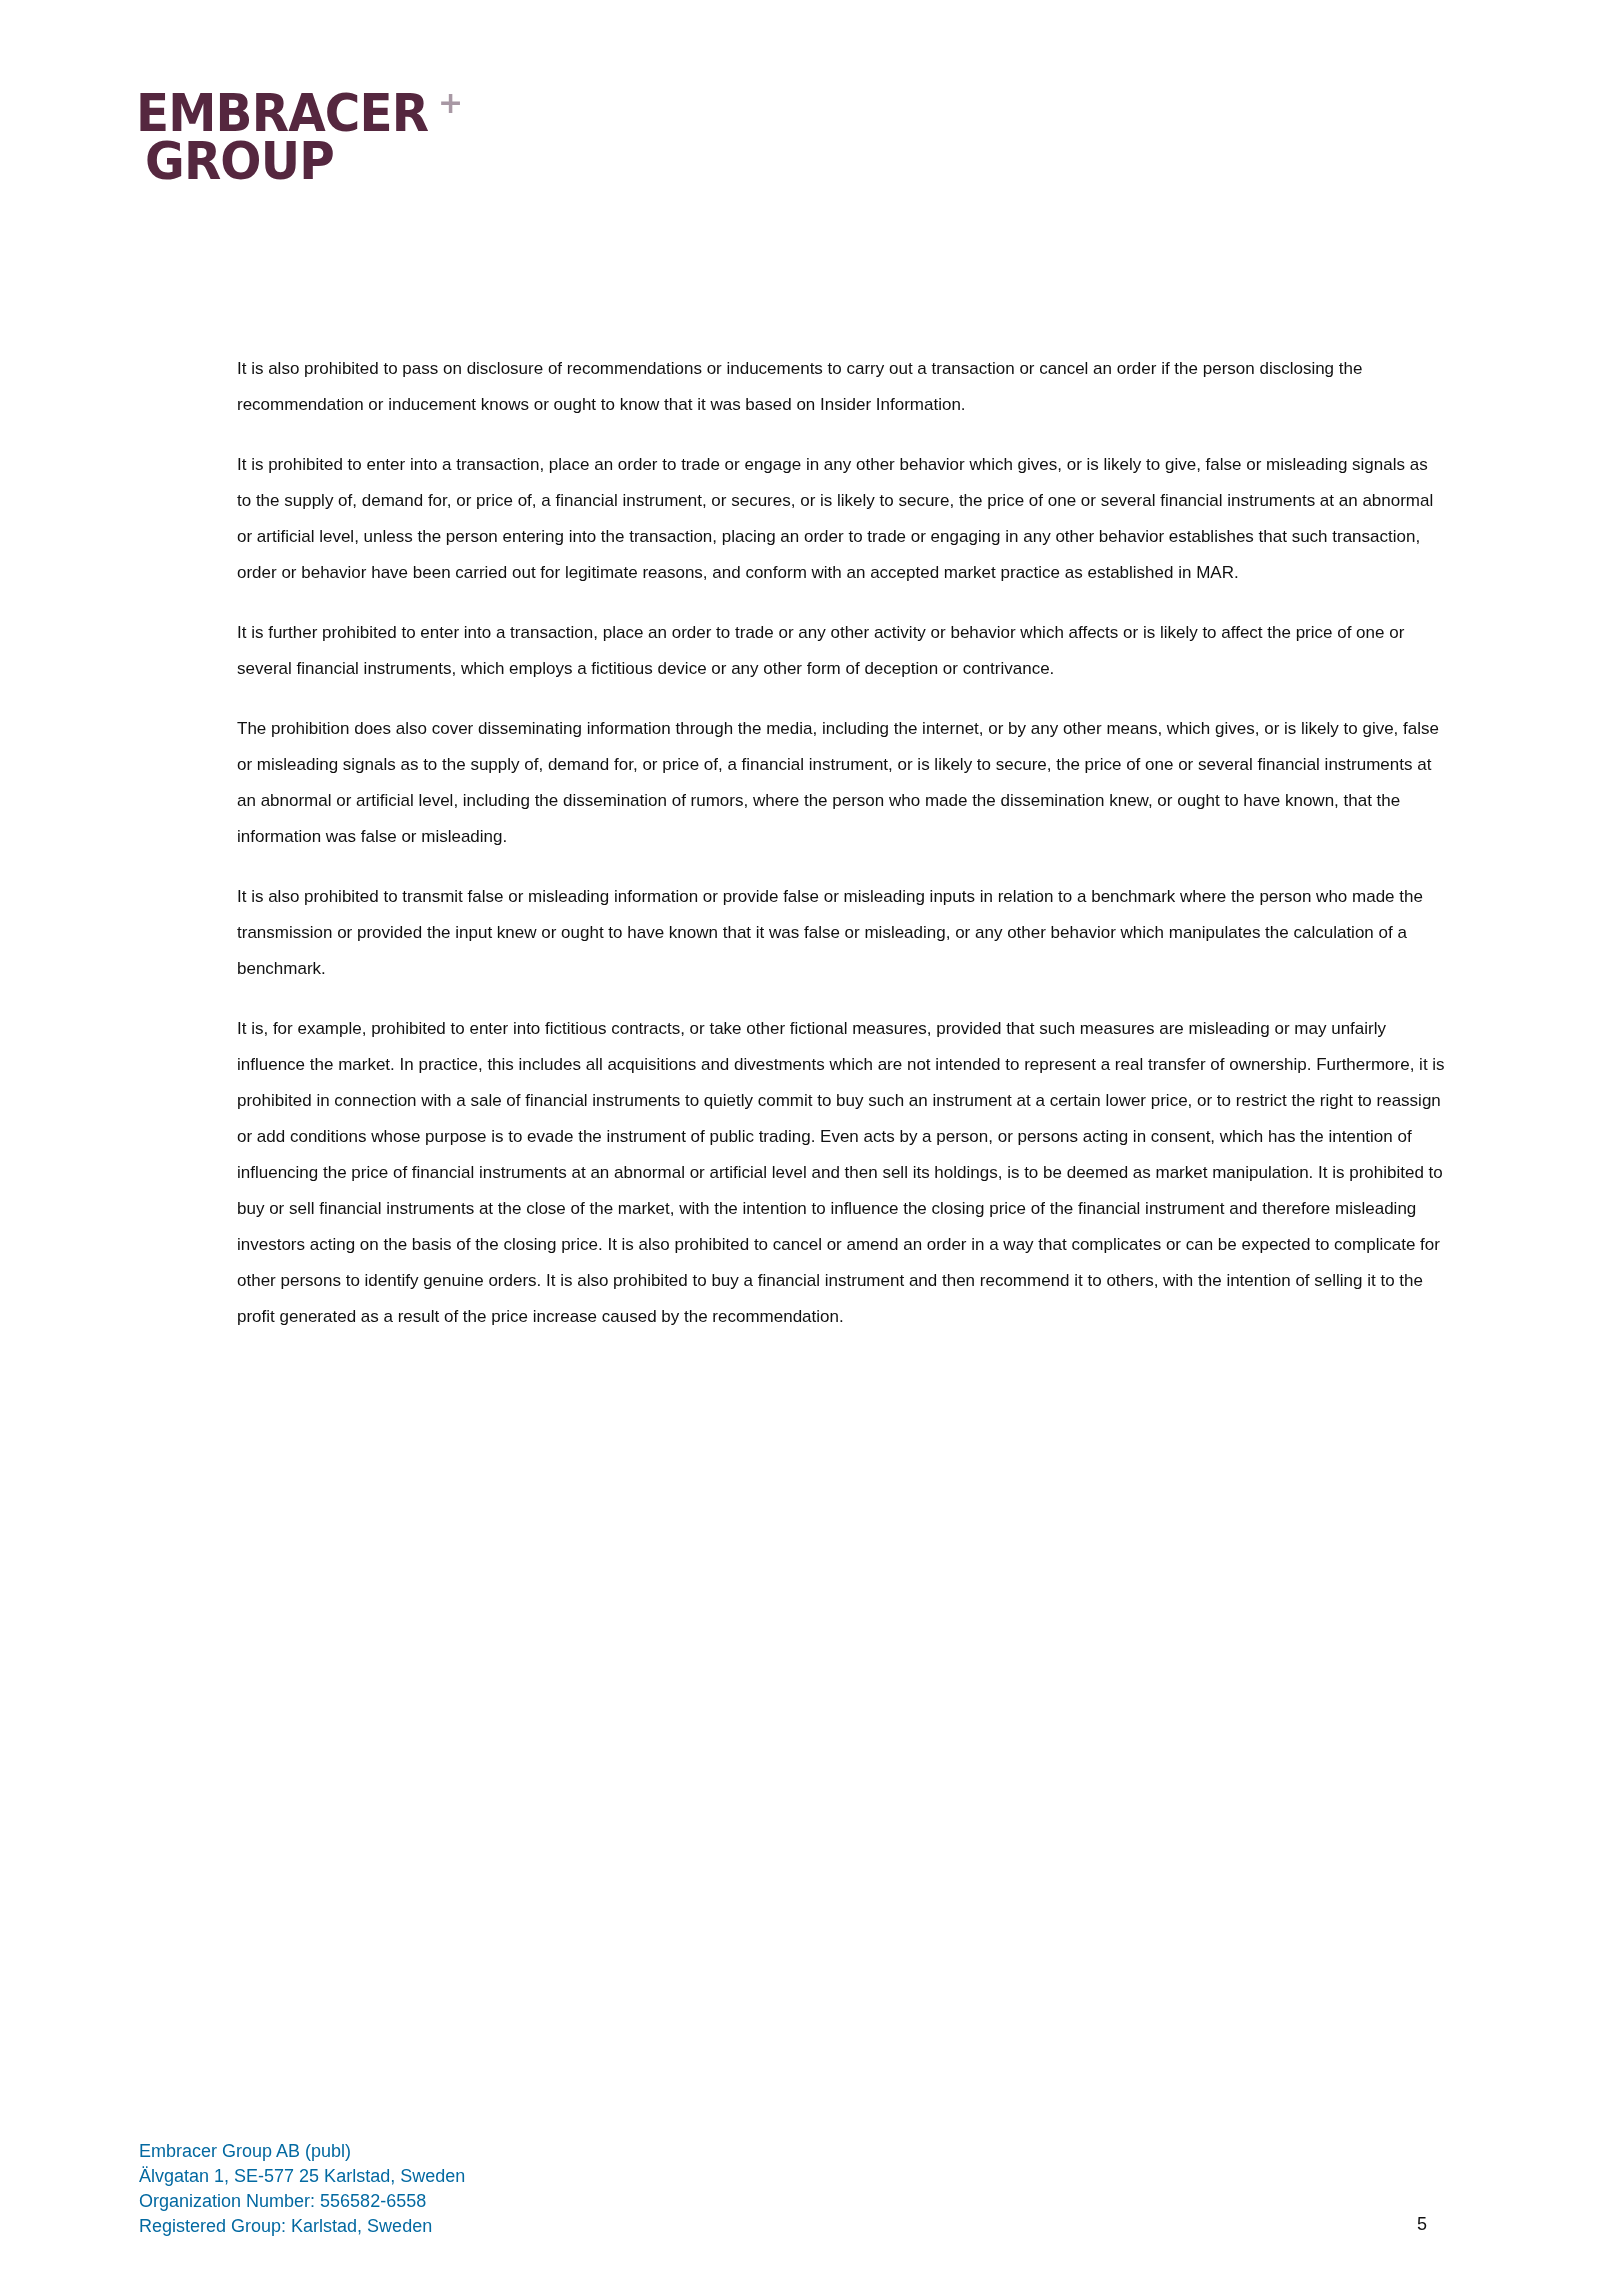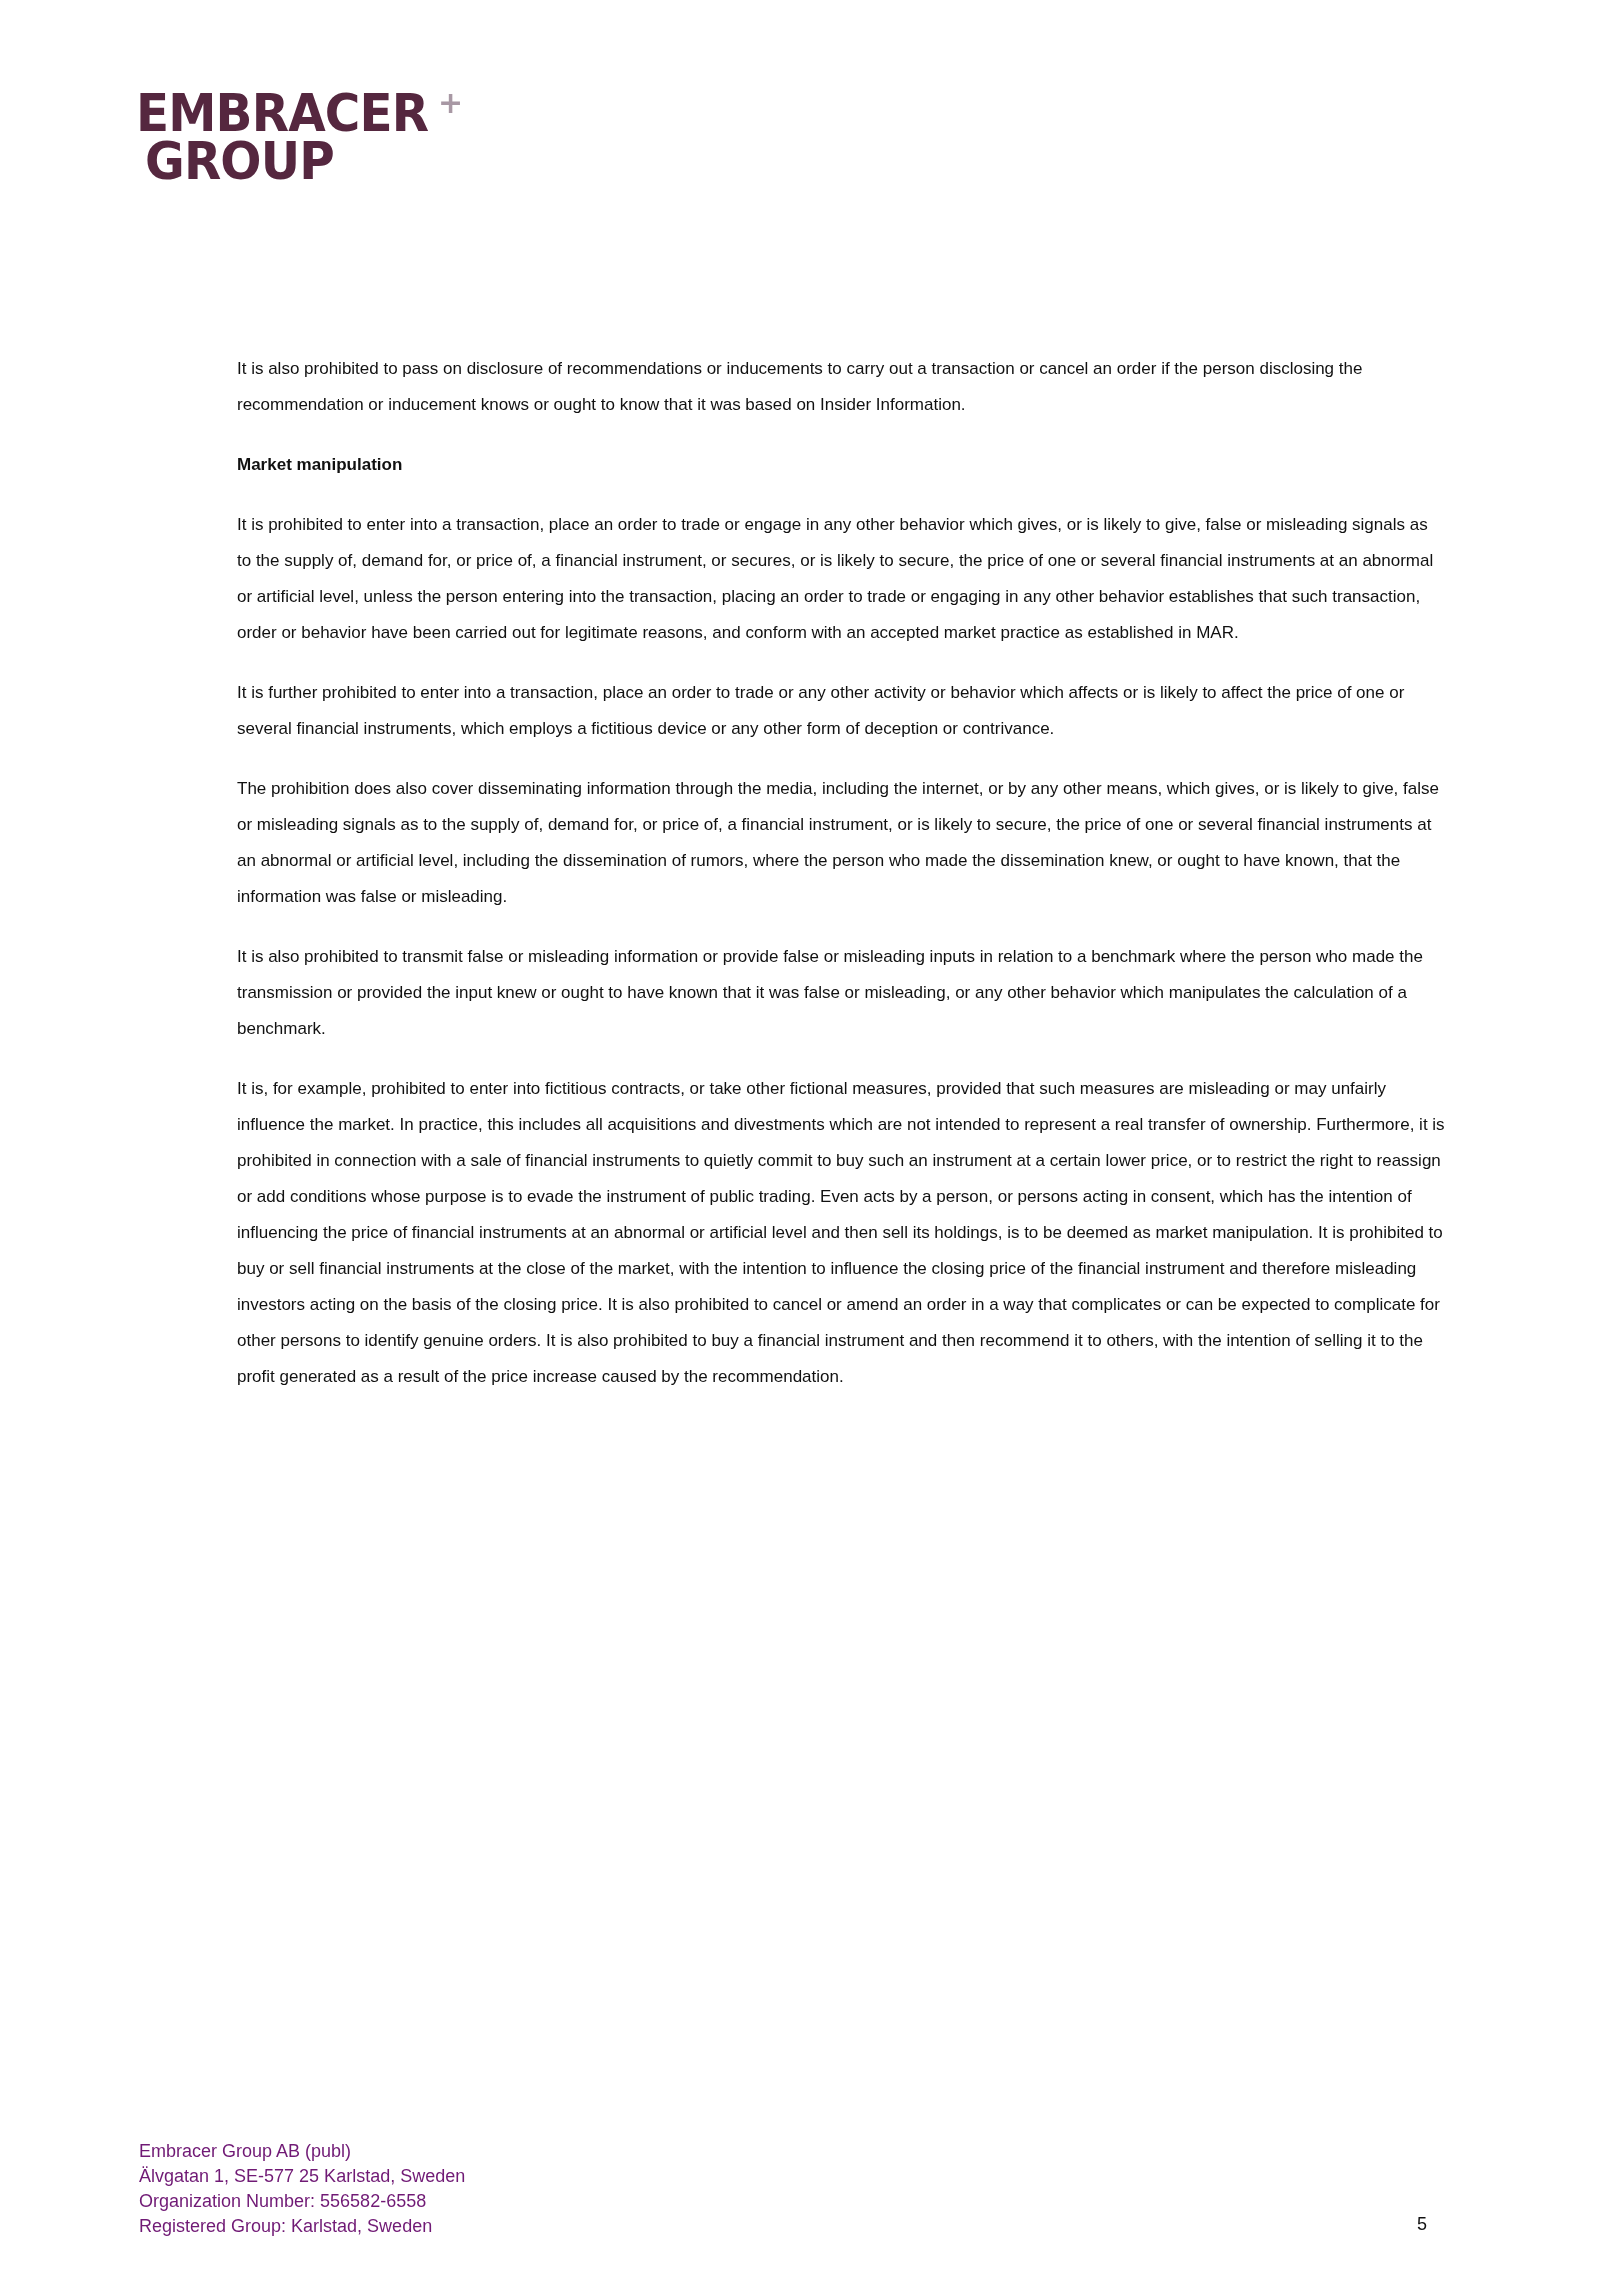--- a/index.html
+++ b/index.html
@@ -11,35 +11,34 @@
   .logo .l1 { left: 0; top: 0; font-size: 51px; transform: scaleX(0.95); transform-origin: left top; }
   .logo .l2 { left: 9px; top: 48px; font-size: 51px; transform: scaleX(0.95); transform-origin: left top; }
   .logo .plus { position: absolute; left: 302px; top: 0px; font-size: 30px; font-weight: bold;
          color: #a898a4; font-family: "DejaVu Sans", sans-serif; line-height: 1; }
   .content { position: absolute; left: 237px; top: 351px; width: 1209px; font-size: 17px; line-height: 36px; }
   .p { margin: 0 0 24px 0; }
   .heading { font-weight: bold; margin: 0 0 24px 0; }
   .num-row { position: relative; margin: 0 0 24px 0; }
   .num { position: absolute; left: -100px; top: 0; }
   .q { font-style: italic; }
-  .footer { position: absolute; left: 139px; top: 2139px; font-size: 18px; line-height: 25px; color: #701a75; }
+  .footer { position: absolute; left: 139px; top: 2139px; font-size: 18px; line-height: 25px; color: #0369a1; }
   .page-num { position: absolute; left: 1417px; top: 2212px; font-size: 18px; line-height: 25px; color: #111; }
 </style>
 </head>
 <body>
 
 <div class="logo">
   <div class="l1">EMBRACER</div>
   <div class="plus">+</div>
   <div class="l2">GROUP</div>
 </div>
 
 <div class="content">
   <p class="p">It is also prohibited to pass on disclosure of recommendations or inducements to carry out a transaction or cancel an order if the person disclosing the recommendation or inducement knows or ought to know that it was based on Insider Information.</p>
-  <p class="heading">Market manipulation</p>
 
   <p class="p">It is prohibited to enter into a transaction, place an order to trade or engage in any other behavior which gives, or is likely to give, false or misleading signals as to the supply of, demand for, or price of, a financial instrument, or secures, or is likely to secure, the price of one or several financial instruments at an abnormal or artificial level, unless the person entering into the transaction, placing an order to trade or engaging in any other behavior establishes that such transaction, order or behavior have been carried out for legitimate reasons, and conform with an accepted market practice as established in MAR.</p>
   <p class="p">It is further prohibited to enter into a transaction, place an order to trade or any other activity or behavior which affects or is likely to affect the price of one or several financial instruments, which employs a fictitious device or any other form of deception or contrivance.</p>
   <p class="p">The prohibition does also cover disseminating information through the media, including the internet, or by any other means, which gives, or is likely to give, false or misleading signals as to the supply of, demand for, or price of, a financial instrument, or is likely to secure, the price of one or several financial instruments at an abnormal or artificial level, including the dissemination of rumors, where the person who made the dissemination knew, or ought to have known, that the information was false or misleading.</p>
   <p class="p">It is also prohibited to transmit false or misleading information or provide false or misleading inputs in relation to a benchmark where the person who made the transmission or provided the input knew or ought to have known that it was false or misleading, or any other behavior which manipulates the calculation of a benchmark.</p>
 
   <p class="p">It is, for example, prohibited to enter into fictitious contracts, or take other fictional measures, provided that such measures are misleading or may unfairly influence the market. In practice, this includes all acquisitions and divestments which are not intended to represent a real transfer of ownership. Furthermore, it is prohibited in connection with a sale of financial instruments to quietly commit to buy such an instrument at a certain lower price, or to restrict the right to reassign or add conditions whose purpose is to evade the instrument of public trading. Even acts by a person, or persons acting in consent, which has the intention of influencing the price of financial instruments at an abnormal or artificial level and then sell its holdings, is to be deemed as market manipulation. It is prohibited to buy or sell financial instruments at the close of the market, with the intention to influence the closing price of the financial instrument and therefore misleading investors acting on the basis of the closing price. It is also prohibited to cancel or amend an order in a way that complicates or can be expected to complicate for other persons to identify genuine orders. It is also prohibited to buy a financial instrument and then recommend it to others, with the intention of selling it to the profit generated as a result of the price increase caused by the recommendation.</p>
 </div>
 
 <div class="footer">

